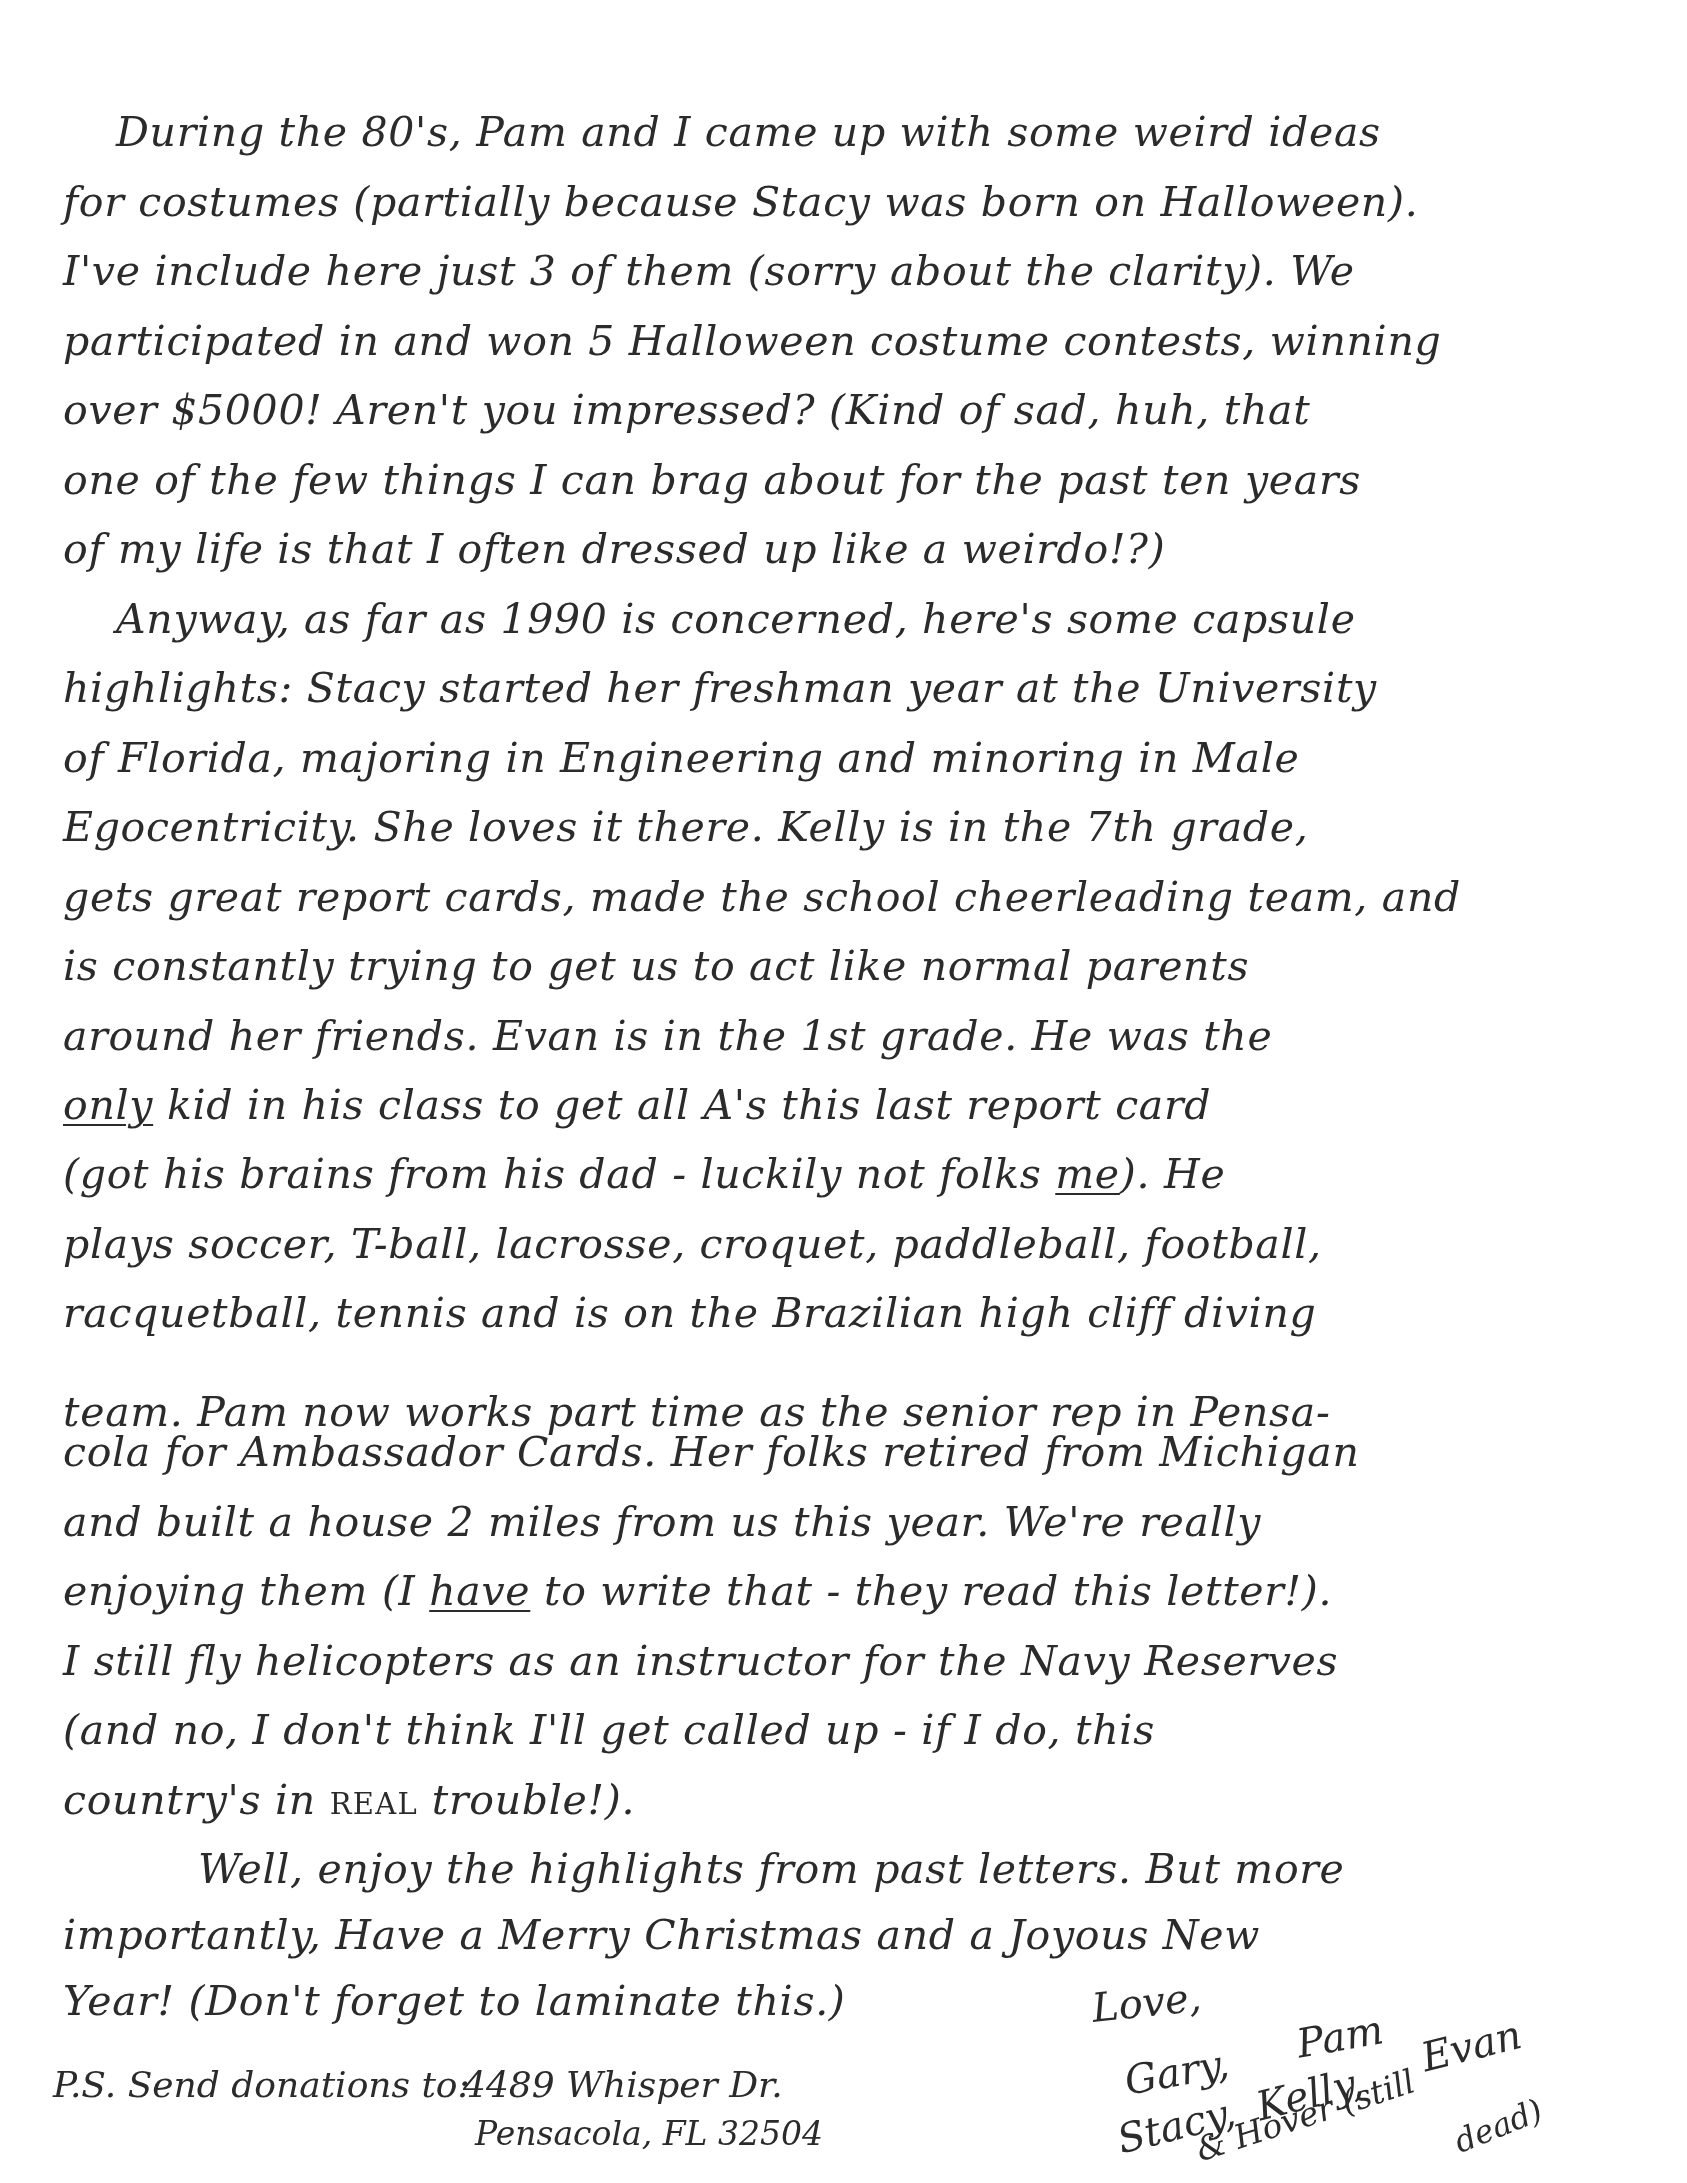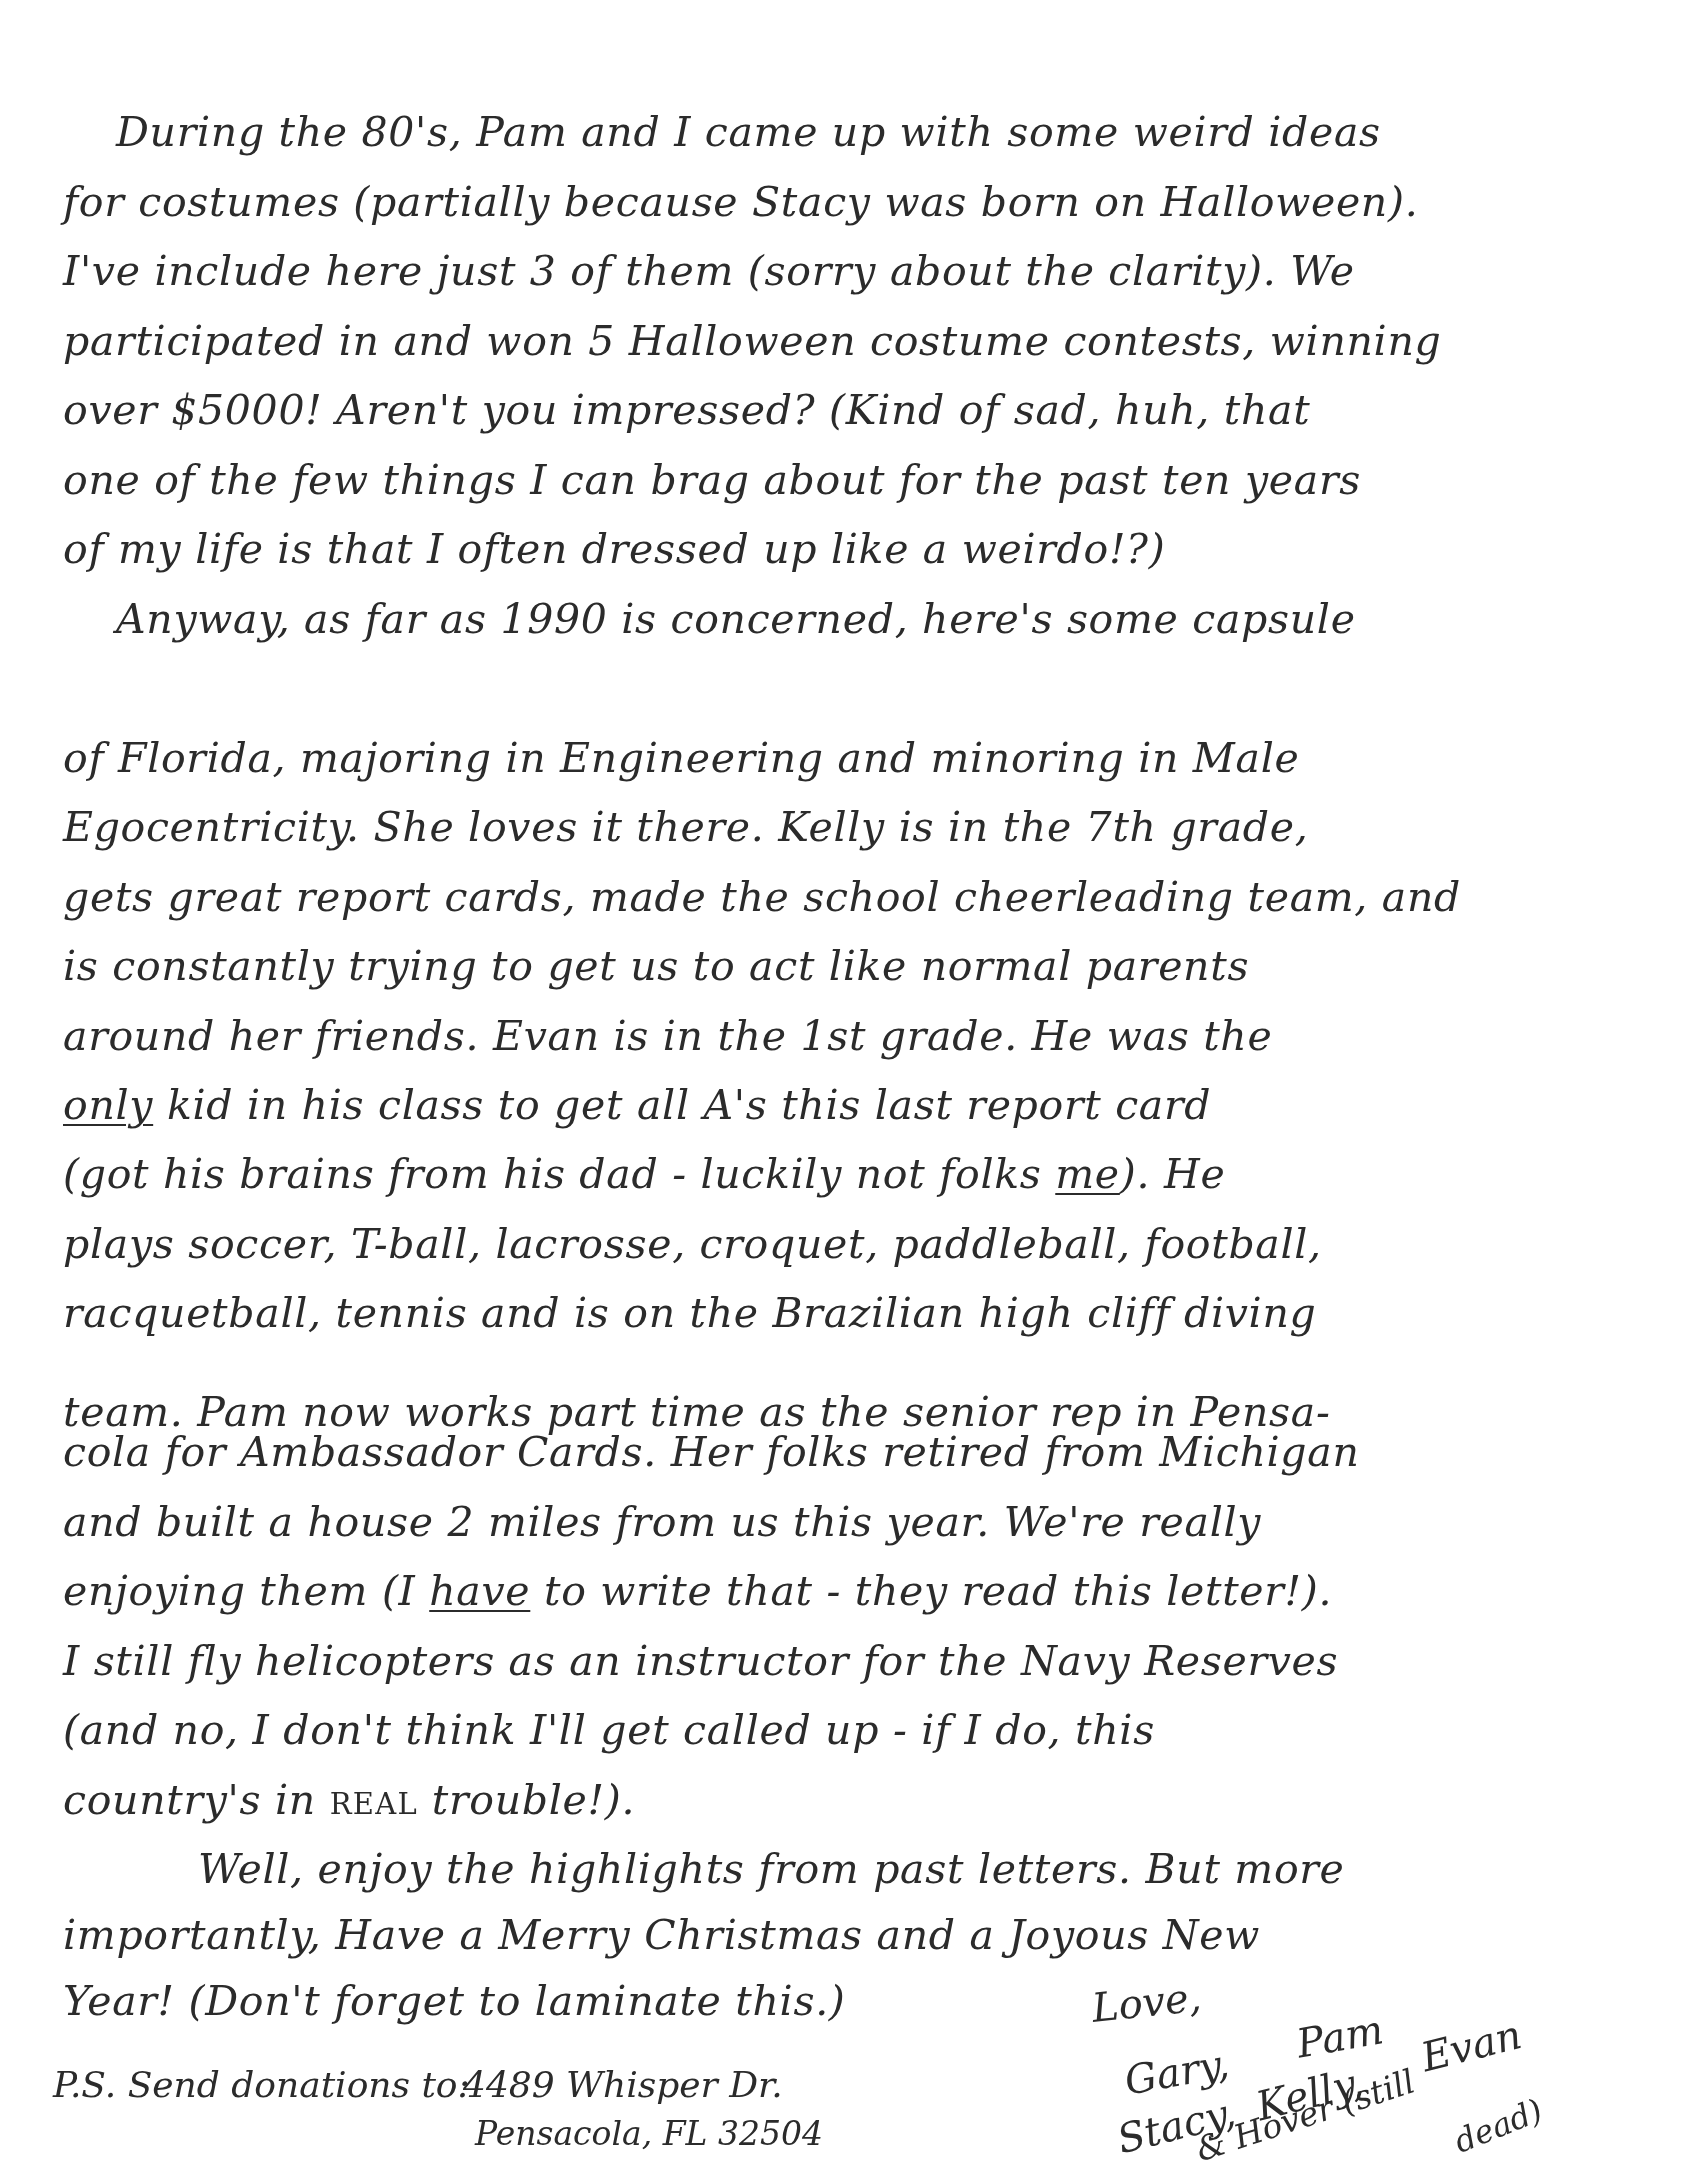--- a/index.html
+++ b/index.html
@@ -63,20 +63,21 @@
 
   <div class="line indent" style="top:112px;">During the 80's, Pam and I came up with some weird ideas</div>
   <div class="line" style="top:182px;">for costumes (partially because Stacy was born on Halloween).</div>
   <div class="line" style="top:251px;">I've include here just 3 of them (sorry about the clarity). We</div>
   <div class="line" style="top:321px;">participated in and won 5 Halloween costume contests, winning</div>
   <div class="line" style="top:390px;">over $5000! Aren't you impressed? (Kind of sad, huh, that</div>
   <div class="line" style="top:460px;">one of the few things I can brag about for the past ten years</div>
   <div class="line" style="top:529px;">of my life is that I often dressed up like a weirdo!?)</div>
 
   <div class="line indent" style="top:599px;">Anyway, as far as 1990 is concerned, here's some capsule</div>
+  <div class="line" style="top:668px;">highlights: Stacy started her freshman year at the University</div>
   <div class="line" style="top:738px;">of Florida, majoring in Engineering and minoring in Male</div>
   <div class="line" style="top:807px;">Egocentricity. She loves it there. Kelly is in the 7th grade,</div>
   <div class="line" style="top:877px;">gets great report cards, made the school cheerleading team, and</div>
   <div class="line" style="top:946px;">is constantly trying to get us to act like normal parents</div>
   <div class="line" style="top:1016px;">around her friends. Evan is in the 1st grade. He was the</div>
   <div class="line" style="top:1085px;">
     <span class="u">only</span><span> kid in his class to get all A's this last report card</span>
   </div>
   <div class="line" style="top:1154px;">
     <span>(got his brains from his dad - luckily not folks </span><span class="u">me</span><span>). He</span>

